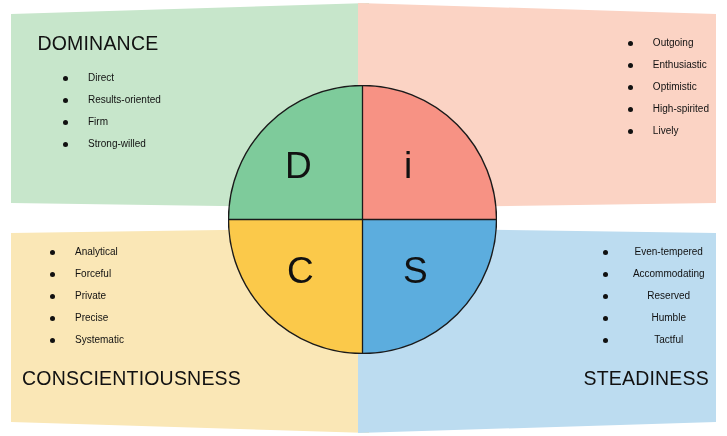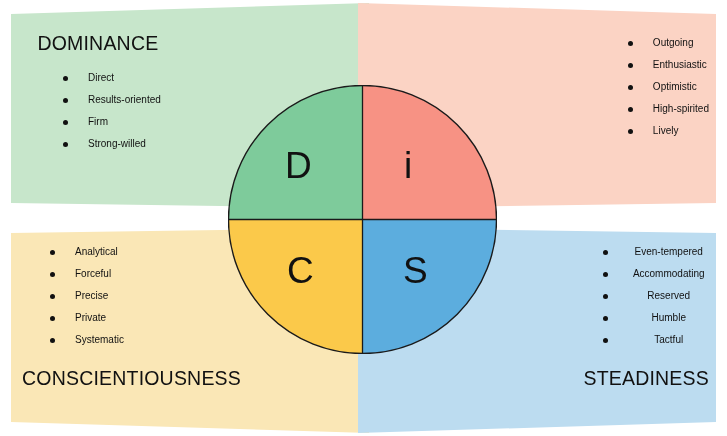--- a/index.html
+++ b/index.html
@@ -156,22 +156,22 @@
       <li>Optimistic</li>
       <li>High-spirited</li>
       <li>Lively</li>
     </ul>
   </div>
 
   <div class="panel-content" id="content-c">
     <ul class="traits">
       <li>Analytical</li>
       <li>Forceful</li>
+      <li>Private</li>
       <li>Precise</li>
-      <li>Private</li>
       <li>Systematic</li>
     </ul>
     <div class="quad-title">CONSCIENTIOUSNESS</div>
   </div>
 
   <div class="panel-content" id="content-s">
     <ul class="traits">
       <li>Even-tempered</li>
       <li>Accommodating</li>
       <li>Reserved</li>

